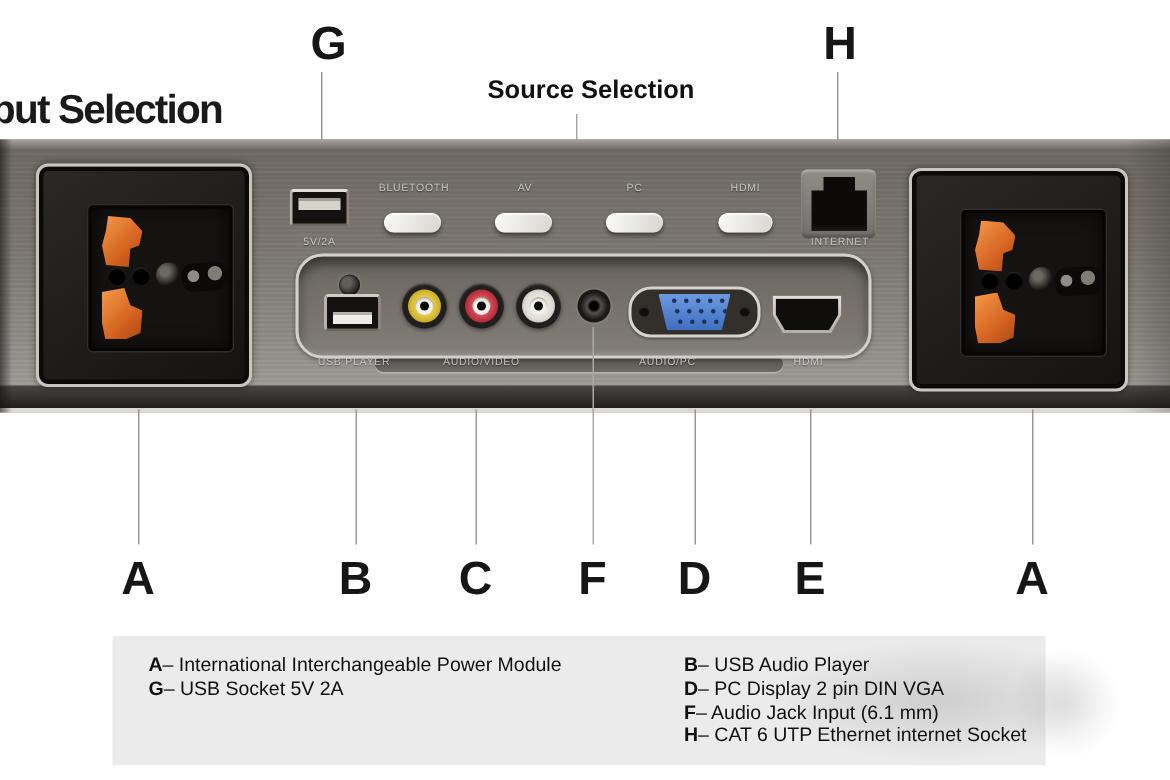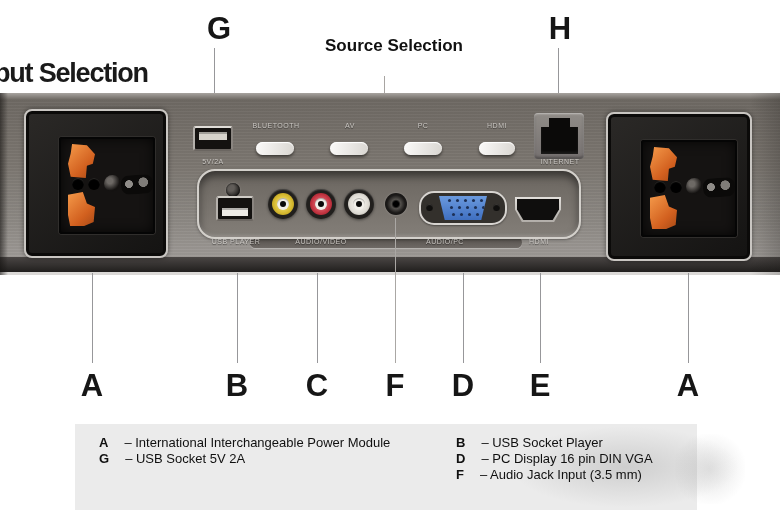--- a/index.html
+++ b/index.html
@@ -2,21 +2,21 @@
 <html><head>
 <meta charset="utf-8">
 <style>
   html,body{margin:0;padding:0;background:#fff;}
   .stage{position:relative;width:780px;height:520px;background:#ffffff;overflow:hidden;
          font-family:"Liberation Sans",sans-serif;color:#161616;}
 
   
   .title-partial{position:absolute;left:-6px;top:58px;font-size:27px;font-weight:700;
                  letter-spacing:-1.2px;color:#1a1a1a;white-space:nowrap;}
-  .title-source{position:absolute;left:394px;top:36px;transform:translateX(-50%);
+  .title-source{position:absolute;left:394px;top:50px;transform:translateX(-50%);
                 font-size:17px;font-weight:700;color:#111;white-space:nowrap;}
   .callout-letter{position:absolute;transform:translateX(-50%);font-size:31px;font-weight:600;
                   color:#161616;line-height:1;}
   .leader{position:absolute;width:1px;background:#97979a;}
 
   
   .panel{position:absolute;left:0;top:93px;width:780px;height:182px;
          background:linear-gradient(#6e6963,#7d7872 40%,#8f8b86 72%,#9d9995 88%,#a5a19d);}
   .panel .grain{position:absolute;inset:0;
          background:repeating-linear-gradient(180deg,rgba(255,255,255,.025) 0 1px,rgba(0,0,0,.035) 1px 3px);}
@@ -118,21 +118,21 @@
   
   .legend{position:absolute;left:75px;top:424px;width:622px;height:86px;background:#ebebeb;}
   .legend .blob{position:absolute;left:435px;top:2px;width:230px;height:82px;
         background:radial-gradient(ellipse at center,rgba(130,130,130,.28),rgba(130,130,130,0) 70%);}
   .legend .smudge{position:absolute;left:600px;top:10px;width:70px;height:70px;border-radius:10px;
         background:radial-gradient(ellipse at center,rgba(110,110,110,.18),rgba(110,110,110,0) 75%);}
   .lcol{position:absolute;top:11px;font-size:13px;line-height:15.8px;color:#101010;white-space:nowrap;}
   .lcol.left{left:24px;}
   .lcol.right{left:381px;}
   .lk{font-weight:700;}
-  .ldesc{margin-left:16px;}
+  .ldesc{margin-left:0;}
 </style>
 </head>
 <body>
 
 <div class="stage">
 
   <div class="title-partial">put Selection</div>
   <div class="title-source">Source Selection</div>
 
   <div class="callout-letter" style="left:219px;top:13px;">G</div>
@@ -251,19 +251,20 @@
   <div class="callout-letter" style="left:688px;top:370px;">A</div>
 
   <div class="legend">
     <div class="blob"></div>
     <div class="smudge"></div>
     <div class="lcol left">
       <div><span class="lk">A</span><span class="ldesc">– International Interchangeable Power Module</span></div>
       <div><span class="lk">G</span><span class="ldesc">– USB Socket 5V 2A</span></div>
     </div>
     <div class="lcol right">
-      <div><span class="lk">B</span><span class="ldesc">– USB Socket Player</span></div>
-      <div><span class="lk">D</span><span class="ldesc">– PC Display 16 pin DIN VGA</span></div>
-      <div><span class="lk">F</span><span class="ldesc">– Audio Jack Input (3.5 mm)</span></div>
+      <div><span class="lk">B</span><span class="ldesc">– USB Audio Player</span></div>
+      <div><span class="lk">D</span><span class="ldesc">– PC Display 2 pin DIN VGA</span></div>
+      <div><span class="lk">F</span><span class="ldesc">– Audio Jack Input (6.1 mm)</span></div>
+      <div><span class="lk">H</span><span class="ldesc">– CAT 6 UTP Ethernet internet Socket</span></div>
     </div>
   </div>
 
 </div>
 
 </body></html>

